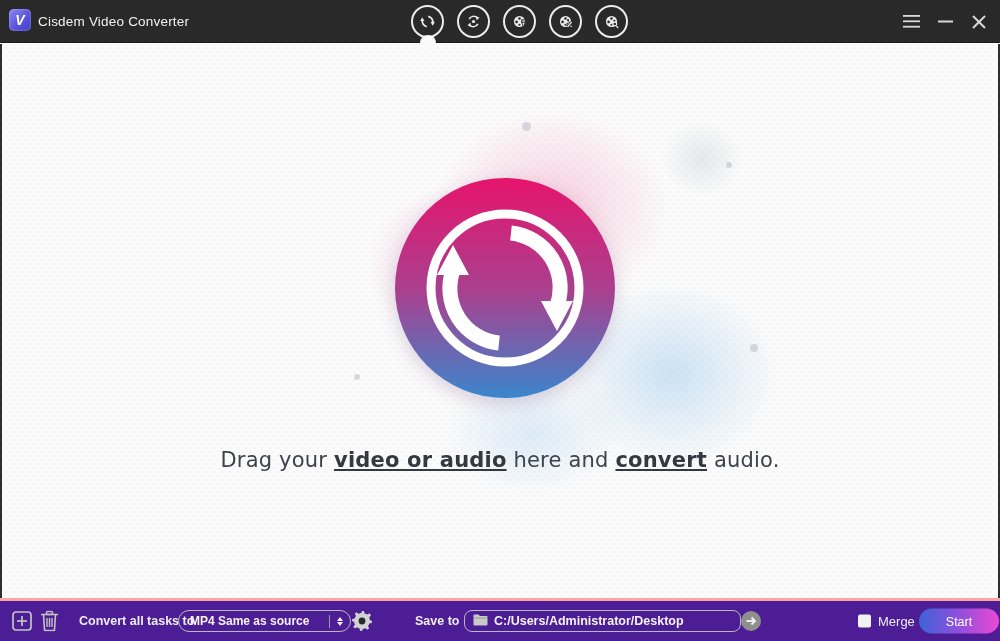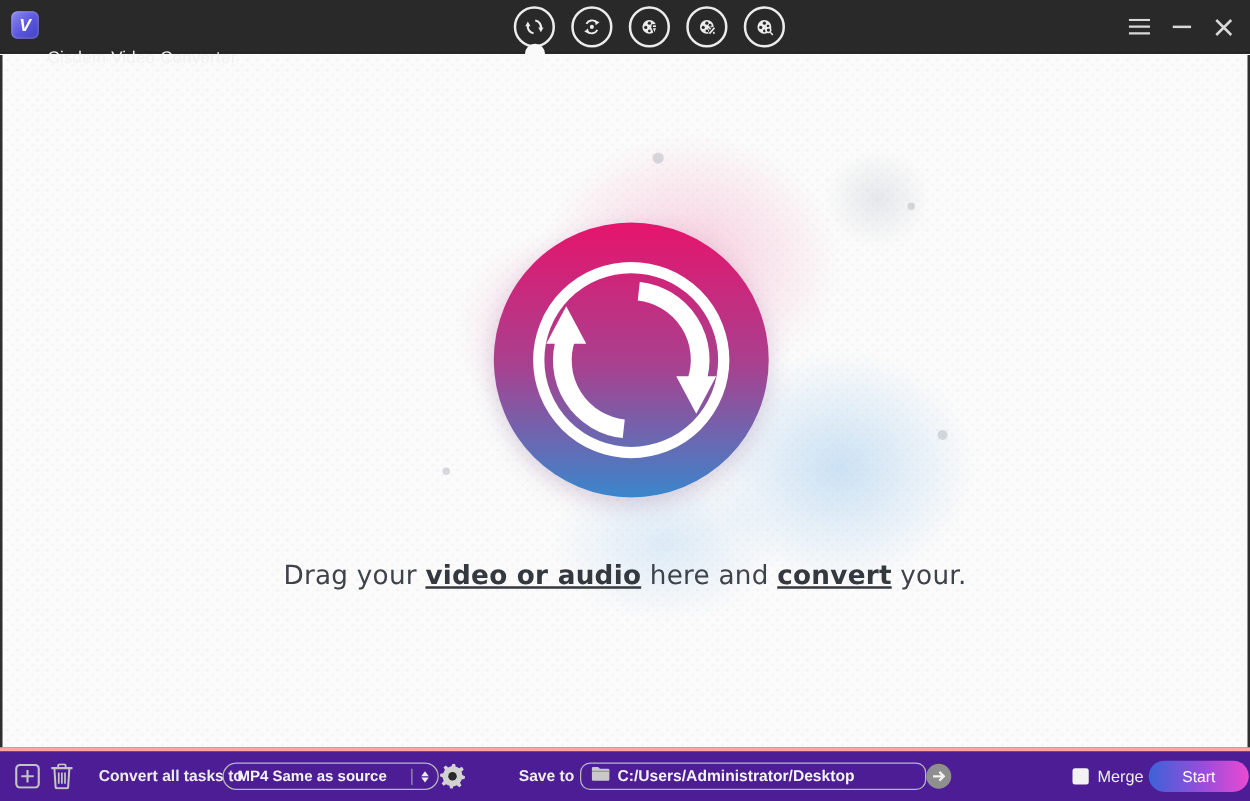--- a/index.html
+++ b/index.html
@@ -6,21 +6,21 @@
   html,body { width:1000px; height:641px; font-family:"Liberation Sans", sans-serif; }
   #app { position:relative; width:1000px; height:641px; overflow:hidden; background:#fbfbfb; }
 
   
   .topbar { position:absolute; top:0; left:0; width:1000px; height:43px; background:#292929; border-bottom:1px solid #1c1c1c; z-index:2; }
   .app-icon { position:absolute; left:9px; top:9px; width:22px; height:22px; border-radius:5px;
     background:linear-gradient(135deg,#8b8bf2 0%,#5a55dc 55%,#4040c4 100%);
     display:flex; align-items:center; justify-content:center;
     color:#fff; font-weight:bold; font-style:italic; font-size:14px; box-shadow:inset 0 0 2px rgba(255,255,255,.5); }
   .win-title { position:absolute; left:38px; top:0; height:43px; display:flex; align-items:center;
-    color:#f1f1f1; font-size:13.5px; letter-spacing:.2px;margin-top:24px; }
+    color:#f1f1f1; font-size:13.5px; letter-spacing:.2px; }
 
   .tabs { position:absolute; left:411px; top:5px; display:flex; gap:13px; }
   .tab { width:33px; height:33px; border:2px solid #ececec; border-radius:50%;
     display:flex; align-items:center; justify-content:center; cursor:pointer; }
   .tab svg { display:block; }
 
   .tab-indicator { position:absolute; left:420px; top:35px; width:16px; height:16px; border-radius:50%;
     background:#fafafa; z-index:3; }
 
   .win-controls { position:absolute; right:10px; top:0; height:43px; display:flex; align-items:center; gap:12px; }
@@ -199,21 +199,21 @@
     <div class="hero-circle">
       <svg width="220" height="220" viewBox="0 0 220 220">
         <circle cx="110" cy="110" r="74" stroke="#ffffff" stroke-width="9" fill="none"></circle>
         <path d="M 116 55 A 55 55 0 0 1 162 128" stroke="#ffffff" stroke-width="15" fill="none"></path>
         <polygon points="146,123 178,123 162,153" fill="#ffffff"></polygon>
         <path d="M 104 165 A 55 55 0 0 1 58 92" stroke="#ffffff" stroke-width="15" fill="none"></path>
         <polygon points="42,97 74,97 58,67" fill="#ffffff"></polygon>
       </svg>
     </div>
 
-    <div class="drop-hint"><span>Drag your </span><b>video or audio</b><span> here and </span><b>convert</b><span> your.</span></div>
+    <div class="drop-hint"><span>Drag your </span><b>video or audio</b><span> here and </span><b>convert</b><span> audio.</span></div>
   </div>
 
   <div class="bottombar">
 
     <div class="fitem icon-btn" style="left:12px;">
       <svg width="20" height="20" viewBox="0 0 20 20">
         <rect x="1" y="1" width="18" height="18" rx="3" stroke="#c4c4c4" stroke-width="1.7" fill="none"></rect>
         <line x1="10" y1="5" x2="10" y2="15" stroke="#c4c4c4" stroke-width="1.7"></line>
         <line x1="5" y1="10" x2="15" y2="10" stroke="#c4c4c4" stroke-width="1.7"></line>
       </svg>

